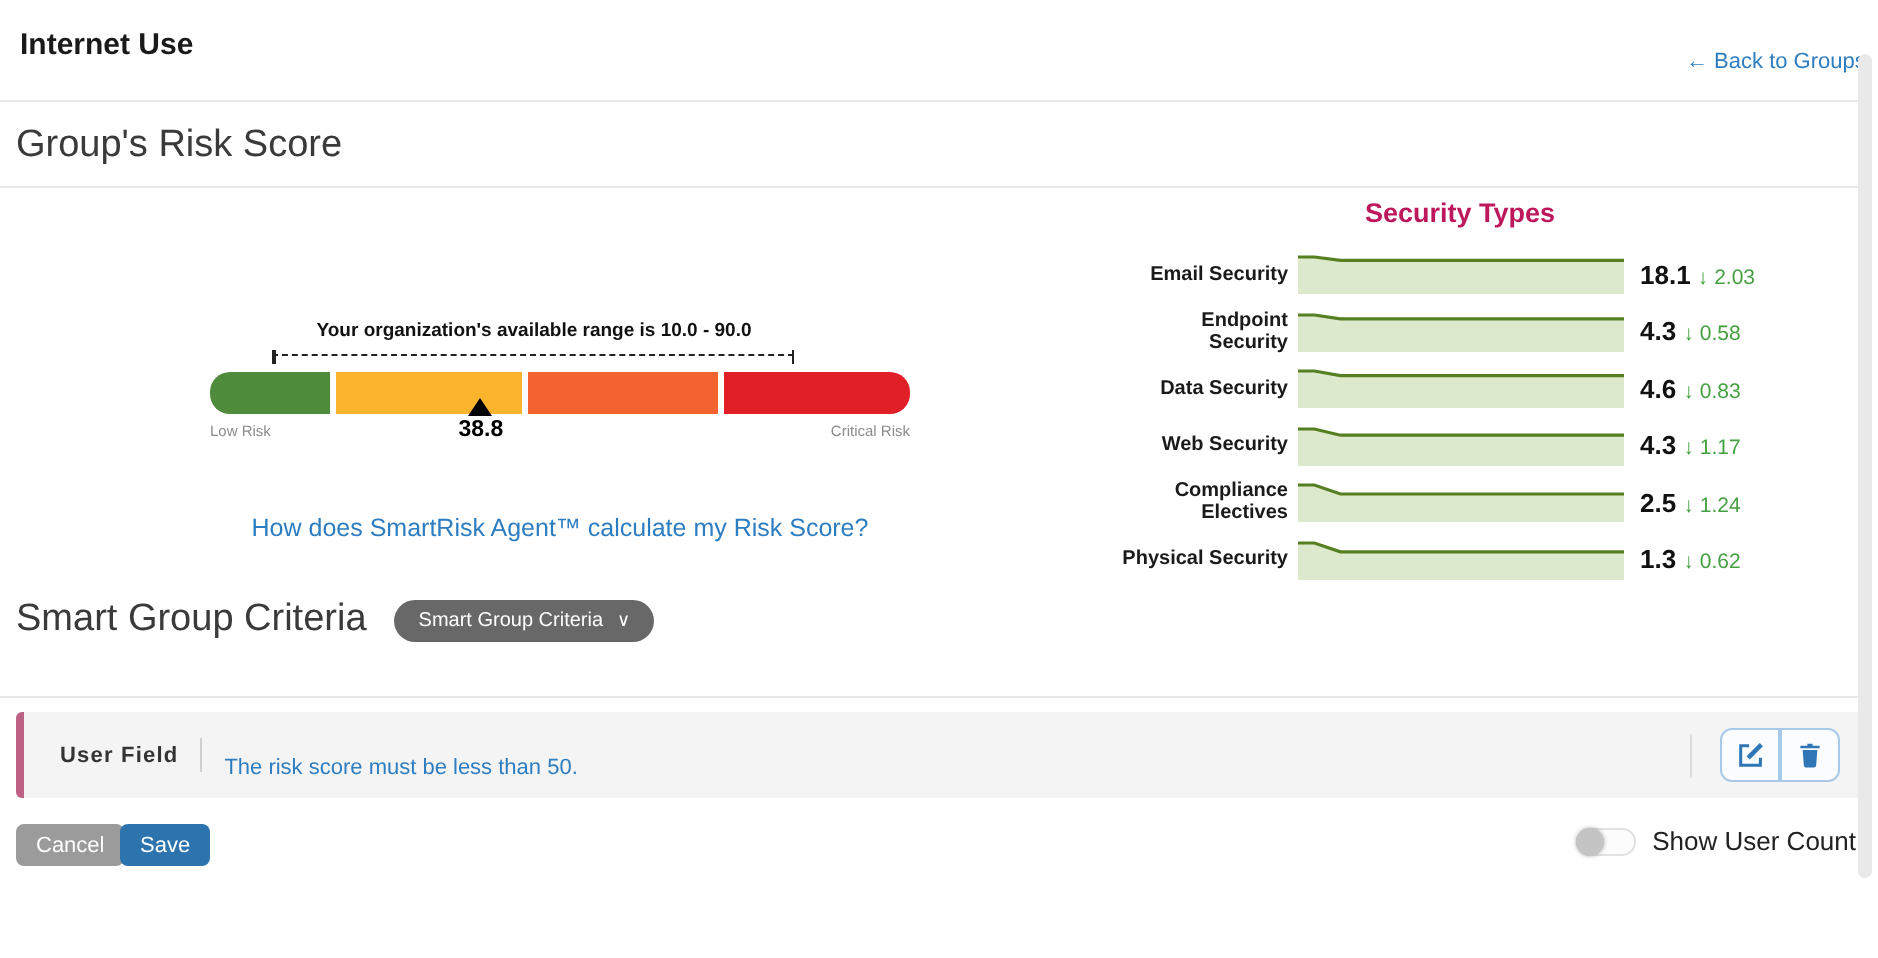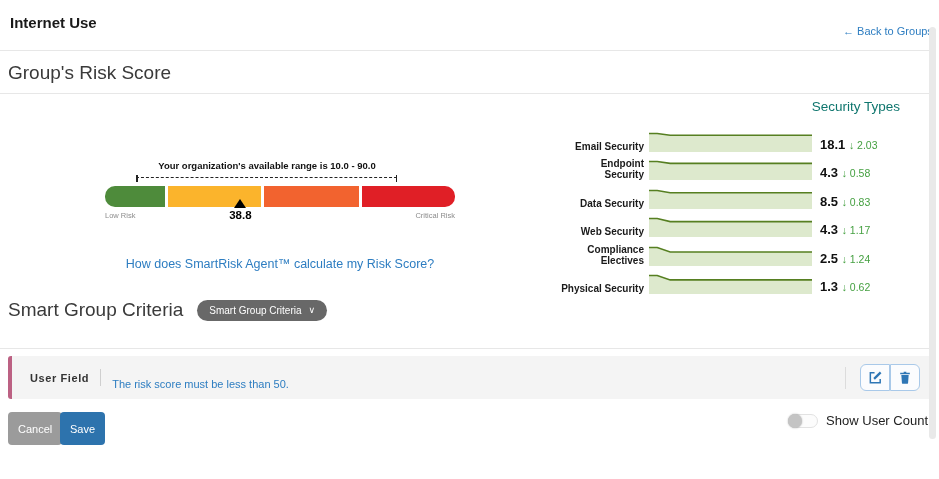--- a/index.html
+++ b/index.html
@@ -29,22 +29,22 @@
   .seg3 { width:93px; border-radius:0 10px 10px 0; }
   .edge-label { position:absolute; top:51px; font-size:7.5px; color:#8c8c8c; }
   .low { left:0; } .critical { right:0; }
   .marker { position:absolute; top:39px; width:0; height:0;
     border-left:6px solid transparent; border-right:6px solid transparent; border-bottom:9px solid #000; }
   .score { position:absolute; top:49px; width:40px; text-align:center; font-size:11.5px; font-weight:bold; color:#000; }
   .calc-link { left:105px; top:257px; width:350px; text-align:center; font-size:12.5px; color:#2d7dc1; cursor:pointer; }
 
   
   .chart { left:560px; top:99px; width:380px; }
-  .chart-title { width:340px; text-align:right; font-size:13.5px; font-weight:normal; color:#0f766e; margin-bottom:9px; }
-  .sec-row { display:flex; align-items:flex-end; height:28.5px; }
+  .chart-title { width:340px; text-align:center; font-size:13.5px; font-weight:bold; color:#be185d; margin-bottom:9px; }
+  .sec-row { display:flex; align-items:center; height:28.5px; }
   .sec-label { width:84px; text-align:right; font-size:10px; font-weight:bold; color:#1a1a1a; flex:none; }
   .spark { margin-left:5px; flex:none; display:block; }
   .sec-value { margin-left:8px; font-size:13px; font-weight:bold; color:#111; white-space:nowrap; }
   .sec-delta { font-size:10.5px; font-weight:400; color:#45a041; }
 
   
   .criteria-head { left:8px; top:299px; display:flex; align-items:center; }
   .criteria-title { font-size:19px; font-weight:400; color:#3a3a3a; }
   .criteria-chip { margin-left:14px; height:21px; padding:0 12px; border:none; border-radius:12px;
     background:#686868; color:#fff; font-size:10px; display:flex; align-items:center; gap:7px; cursor:pointer;
@@ -56,21 +56,21 @@
   .uf-label { margin-left:18px; font-size:11px; font-weight:bold; letter-spacing:0.6px; color:#333; }
   .vsep { width:1px; height:17px; background:#cfcfcf; margin:0 11px; }
   .uf-desc { font-size:11px; color:#2d7dc1;margin-top:12px; }
   .row-actions { margin-left:auto; display:flex; align-items:center; margin-right:12px; }
   .actions-sep { width:1px; height:22px; background:#dcdcdc; margin-right:14px; }
   .icon-btn { width:30px; height:27px; background:#fbfcfe; border:1px solid #a9c9e9;
     display:flex; align-items:center; justify-content:center; cursor:pointer; padding:0; }
   .icon-btn.edit { border-radius:6px 0 0 6px; border-right-width:0.5px; }
   .icon-btn.del { border-radius:0 6px 6px 0; border-left-width:0.5px; }
 
-  .btn { position:absolute; top:412px; height:33px; border:none; border-radius:4px;
+  .btn { position:absolute; top:412px; height:21px; border:none; border-radius:4px;
     color:#fff; font-size:11px; padding:0 10px; cursor:pointer; font-family:inherit; }
   .cancel { left:8px; background:#9b9b9b; }
   .save { left:60px; background:#2d73ad; }
 
   .toggle-wrap { top:413px; right:11px; display:flex; align-items:center; gap:8px; }
   .toggle { width:30px; height:14px; border-radius:8px; background:#fcfcfc; border:1px solid #e2e2e2;
     position:relative; cursor:pointer; }
   .knob { position:absolute; left:-1px; top:-1px; width:14px; height:14px; border-radius:50%;
     background:#c4c4c4; box-shadow:0 0 2px rgba(0,0,0,.3); }
   .toggle-label { font-size:13px; color:#222; }
@@ -124,21 +124,21 @@
             <polyline points="0,1.5 8.2,1.5 21.2,3.4 163,3.4" fill="none" stroke="#567f21" stroke-width="1.6"></polyline>
           </svg>
           <div class="sec-value"><span>4.3 </span><span class="sec-delta" style="color: rgb(69, 160, 65);">↓ 0.58</span></div>
         </div>
         <div class="sec-row">
           <div class="sec-label">Data Security</div>
           <svg width="163" height="20" class="spark">
             <polygon points="0,1.5 8.2,1.5 21.2,3.8 163,3.8 163,20 0,20" fill="#dde9cd"></polygon>
             <polyline points="0,1.5 8.2,1.5 21.2,3.8 163,3.8" fill="none" stroke="#567f21" stroke-width="1.6"></polyline>
           </svg>
-          <div class="sec-value"><span>8.5 </span><span class="sec-delta" style="color: rgb(69, 160, 65);">↓ 0.83</span></div>
+          <div class="sec-value"><span>4.6 </span><span class="sec-delta" style="color: rgb(69, 160, 65);">↓ 0.83</span></div>
         </div>
         <div class="sec-row">
           <div class="sec-label">Web Security</div>
           <svg width="163" height="20" class="spark">
             <polygon points="0,1.5 8.2,1.5 21.2,4.6 163,4.6 163,20 0,20" fill="#dde9cd"></polygon>
             <polyline points="0,1.5 8.2,1.5 21.2,4.6 163,4.6" fill="none" stroke="#567f21" stroke-width="1.6"></polyline>
           </svg>
           <div class="sec-value"><span>4.3 </span><span class="sec-delta" style="color: rgb(69, 160, 65);">↓ 1.17</span></div>
         </div>
         <div class="sec-row">

